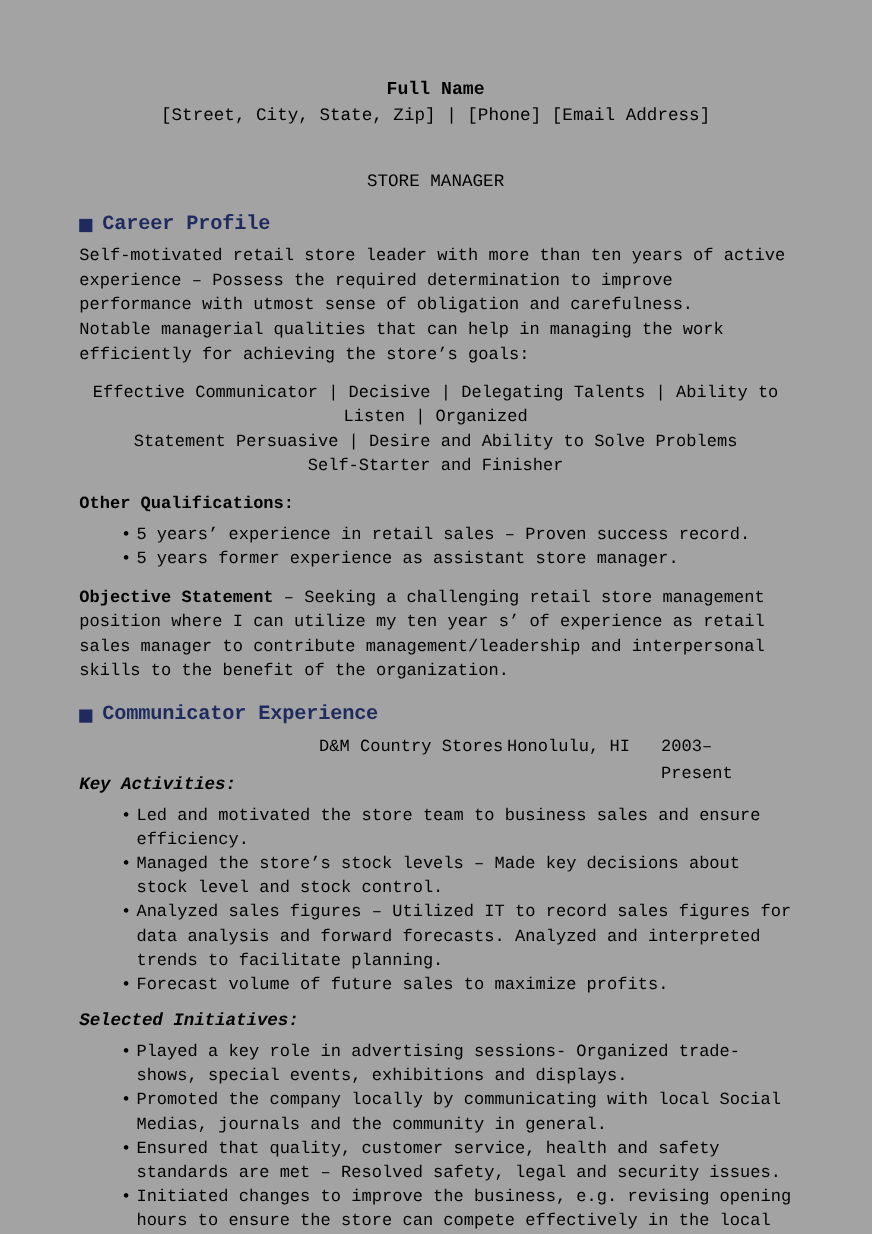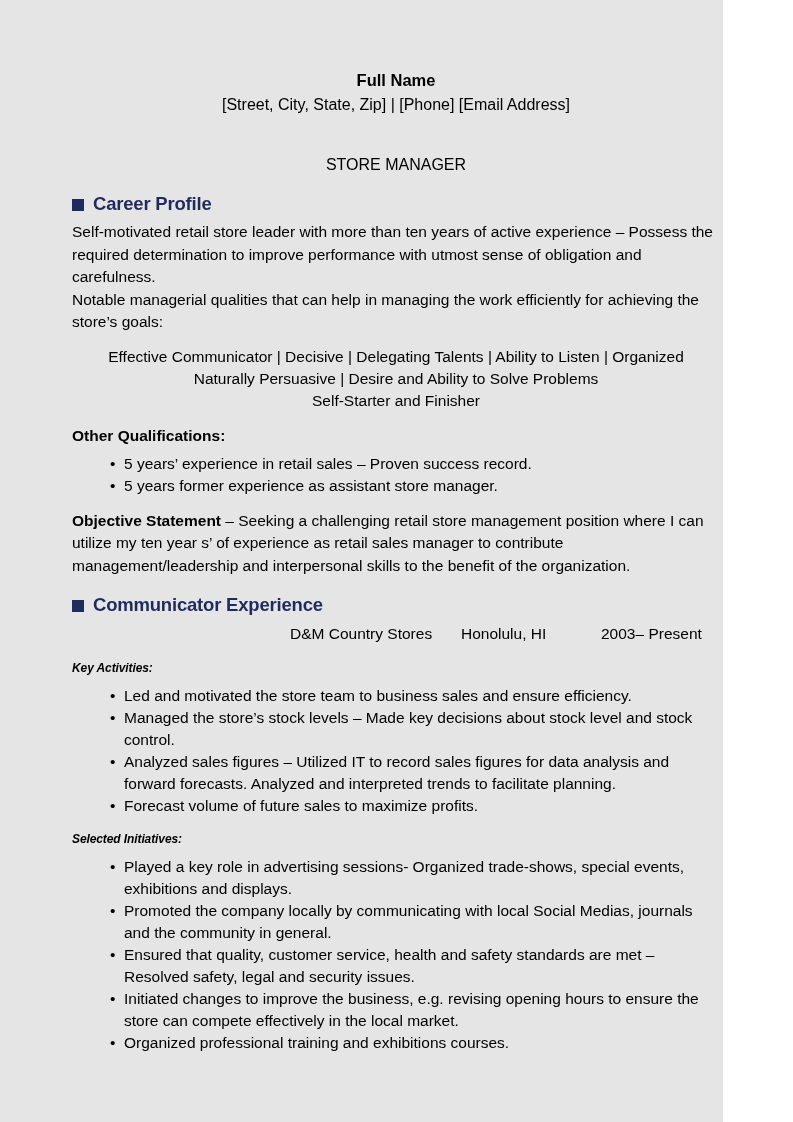--- a/index.html
+++ b/index.html
@@ -10,25 +10,26 @@
   }
   body {
     width: 793px;
     height: 1122px;
     font-family: "Liberation Sans", sans-serif;
     color: #000000;
     overflow: hidden;
   }
   .page {
     position: relative;
-    width: 723px;
+    width: 793px;
     height: 1122px;
-    background: #e5e5e5;
+    background: #a3a3a3;
     box-sizing: border-box;
     padding: 0;
+    font-family: Liberation Mono, monospace;
   }
   .content {
     position: absolute;
     left: 72px;
     top: 70px;
     width: 648px;
   }
 
   
   .full-name {
@@ -101,21 +102,21 @@
   }
 
   
   .sub-heading {
     font-size: 15.5px;
     font-weight: bold;
     line-height: 22px;
     margin-top: 13px;
   }
   .sub-heading-italic {
-    font-size: 12px;
+    font-size: 16px;
     font-weight: bold;
     font-style: italic;
     line-height: 22px;
     margin-top: 11px;
     letter-spacing: -0.1px;
   }
 
   
   ul.bullets {
     list-style: none;
@@ -176,21 +177,21 @@
     <div class="section-heading">
       <span class="sq-bullet"></span>
       <span class="heading-text">Career Profile</span>
     </div>
 
     <p class="body-para">Self-motivated retail store leader with more than ten years of active experience  – Possess the required determination to improve performance with utmost sense of obligation and carefulness.</p>
     <p class="body-para para-gap">Notable managerial qualities that can help in managing the work efficiently for achieving the store’s goals:</p>
 
     <div class="skills-block">
       <div class="skills-line">Effective Communicator | Decisive | Delegating Talents | Ability to Listen | Organized</div>
-      <div class="skills-line">Naturally Persuasive | Desire and Ability to Solve Problems</div>
+      <div class="skills-line">Statement Persuasive | Desire and Ability to Solve Problems</div>
       <div class="skills-line">Self-Starter and Finisher</div>
     </div>
 
     <div class="sub-heading">Other Qualifications:</div>
 
     <ul class="bullets">
       <li>
         <span class="dot">•</span>
         <span>5 years’ experience in retail sales  – Proven success record.</span>
       </li>

